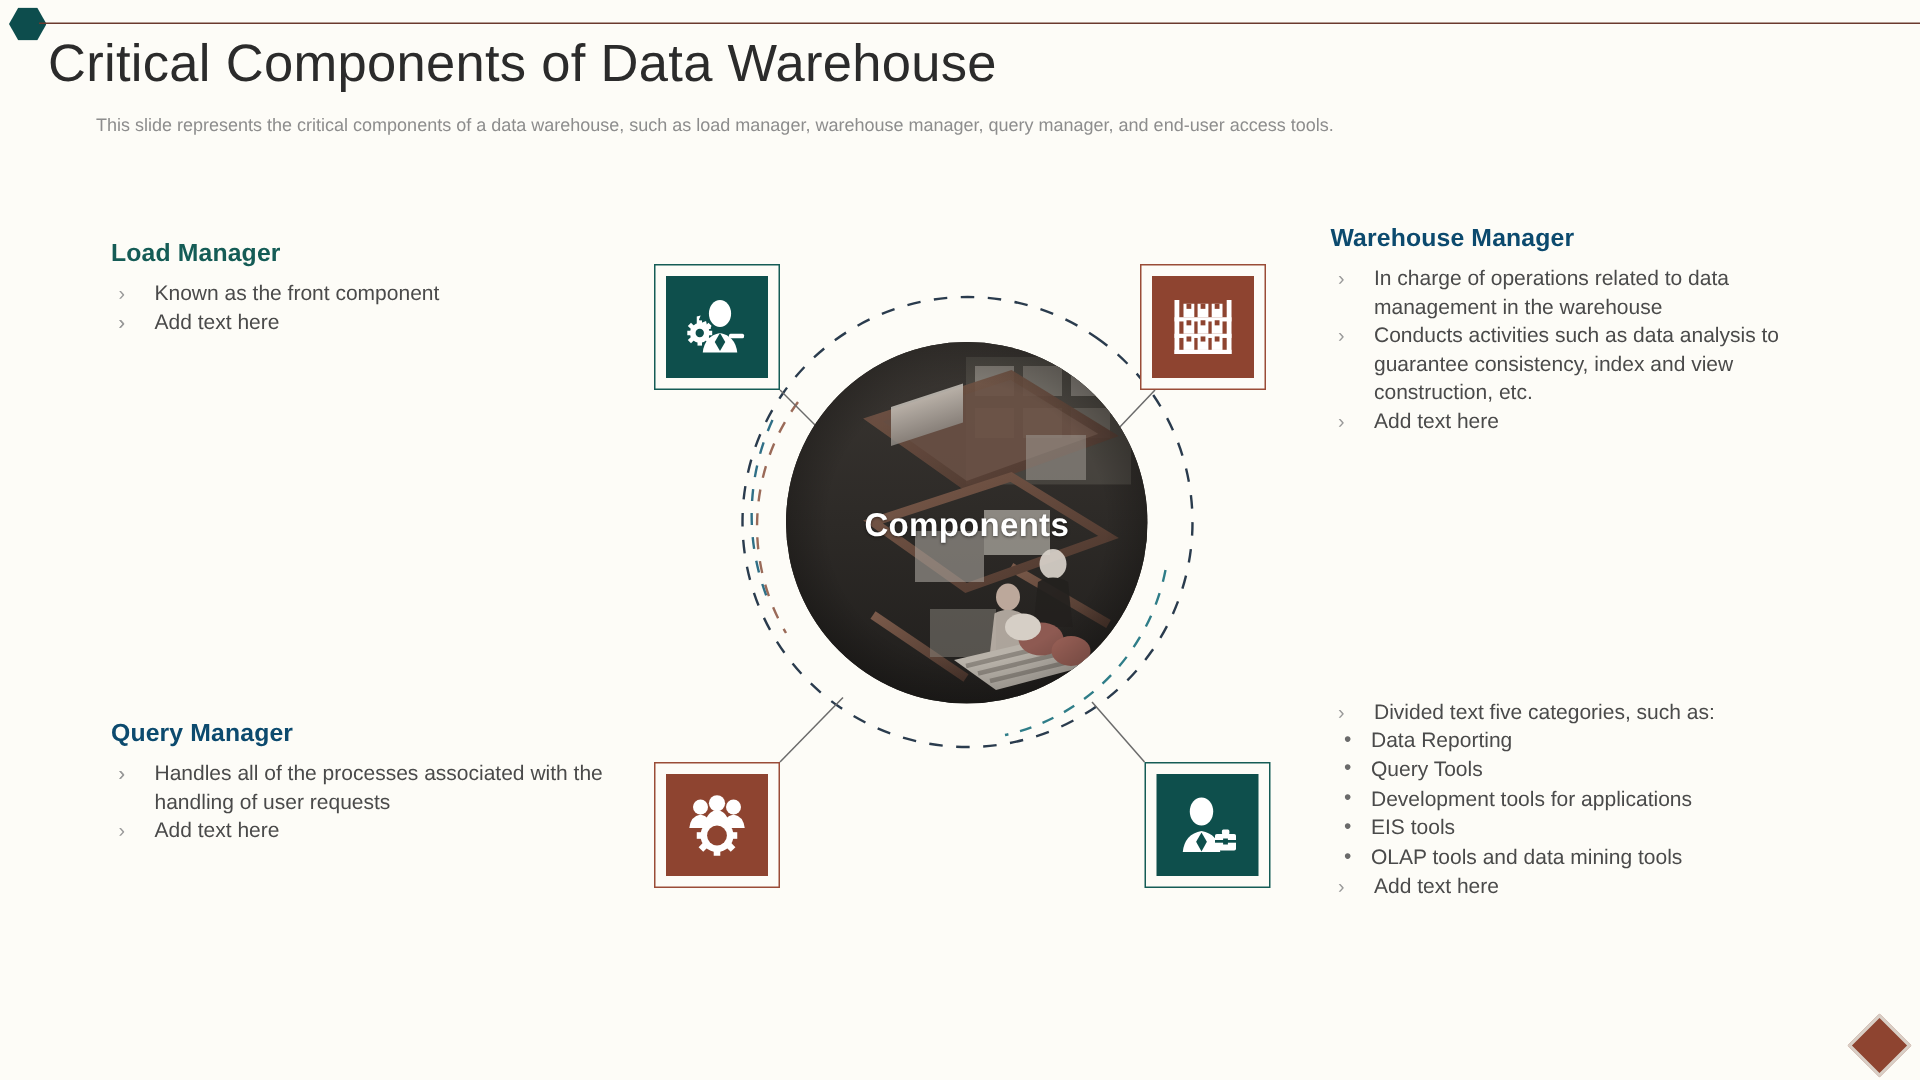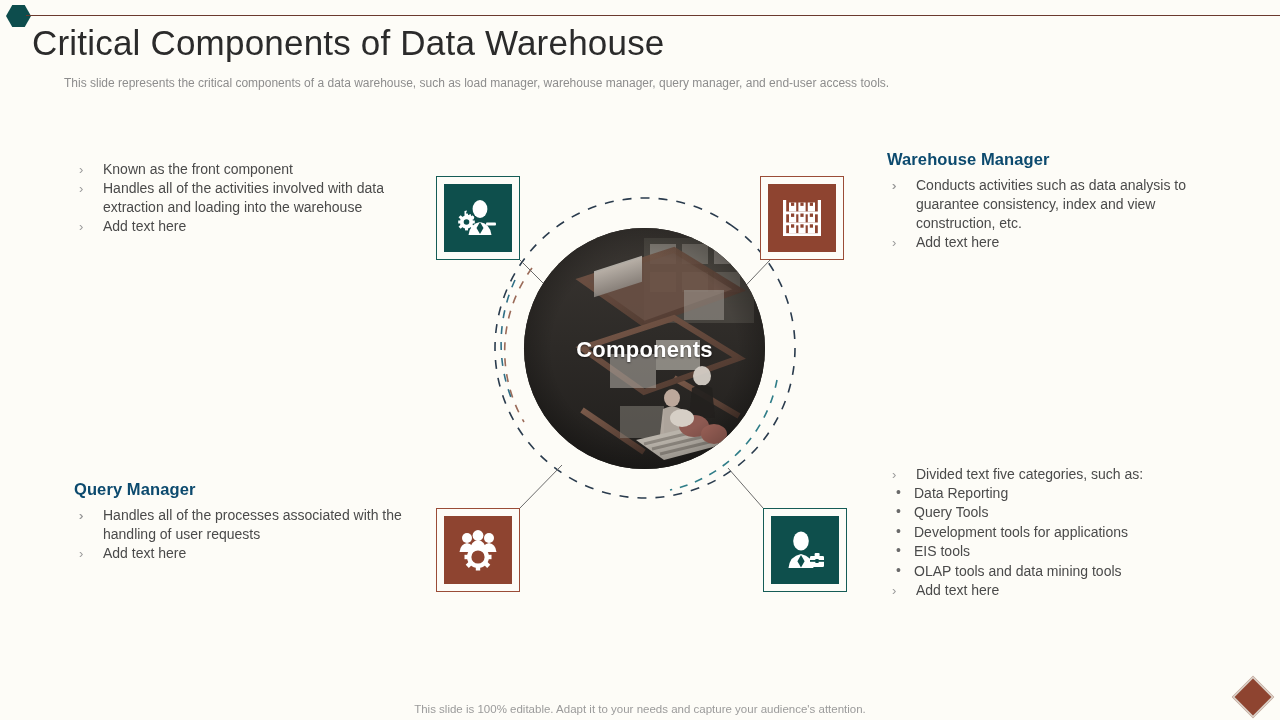--- a/index.html
+++ b/index.html
@@ -196,40 +196,41 @@
 
 <div id="slide">
 
   <div class="hex"></div>
   <div class="top-rule"></div>
 
   <div class="title">Critical Components of Data Warehouse</div>
   <div class="subtitle">This slide represents the critical components of a data warehouse, such as load manager, warehouse manager, query manager, and end-user access tools.</div>
 
   <div class="block" id="block-load">
+    <h3 class="teal">Load Manager</h3>
     <ul class="bullets">
       <li><span class="chev">›</span><span>Known as the front component</span></li>
-      <li><span class="chev">›</span><span>Handles all of the activities involved with data extraction and loading into the warehouse</span></li>
+      <li><span class="chev">›</span></li>
       <li><span class="chev">›</span><span>Add text here</span></li>
     </ul>
   </div>
 
   <div class="block" id="block-query">
     <h3 class="brown">Query Manager</h3>
     <ul class="bullets">
       <li><span class="chev">›</span></li>
       <li><span class="chev">›</span><span>Handles all of the processes associated with the handling of user requests</span></li>
       <li><span class="chev">›</span><span>Add text here</span></li>
     </ul>
   </div>
 
   <div class="block" id="block-warehouse">
     <h3 class="brown">Warehouse Manager</h3>
     <ul class="bullets">
-      <li><span class="chev">›</span></li>
+      <li><span class="chev">›</span><span>In charge of operations related to data management in the warehouse</span></li>
       <li><span class="chev">›</span><span>Conducts activities such as data analysis to guarantee consistency, index and view construction, etc.</span></li>
       <li><span class="chev">›</span><span>Add text here</span></li>
     </ul>
   </div>
 
   <div class="block" id="block-enduser">
     <ul class="bullets">
       <li><span class="chev">›</span><span>Divided text five categories, such as:</span></li>
     </ul>
     <ul class="subbullets">
@@ -432,16 +433,15 @@
             <rect x="31.6" y="23" width="5" height="3.4" rx="1"></rect>
             <rect x="27" y="30" width="14" height="1.8" fill="#0e4f4c"></rect>
             <rect x="32.4" y="29" width="3.2" height="4" fill="#0e4f4c"></rect>
           </g>
         </svg>
       </div>
     </div>
 
   </div>
 
-  <div class="footer">This slide is 100% editable. Adapt it to your needs and capture your audience's attention.</div>
   <div class="diamond"></div>
 
 </div>
 
 </body></html>

